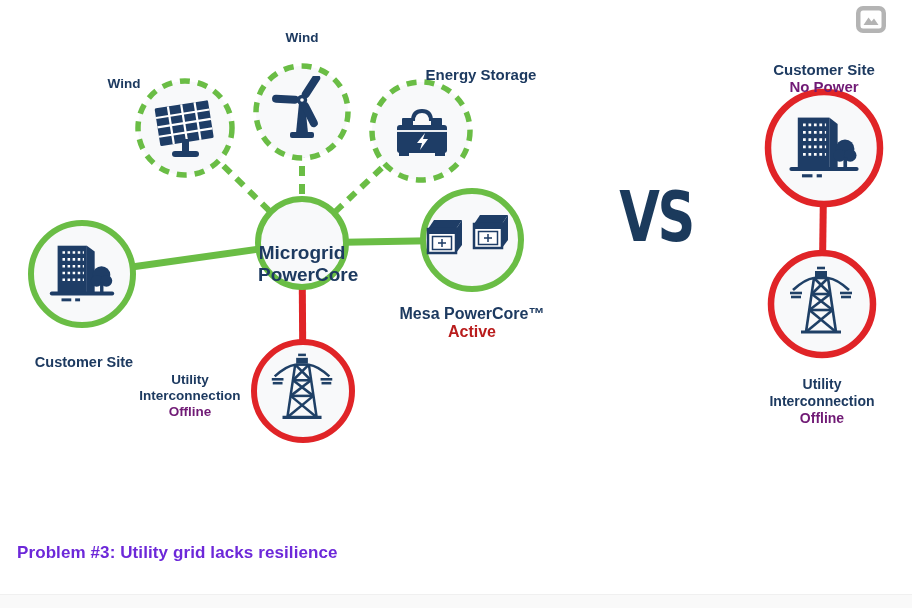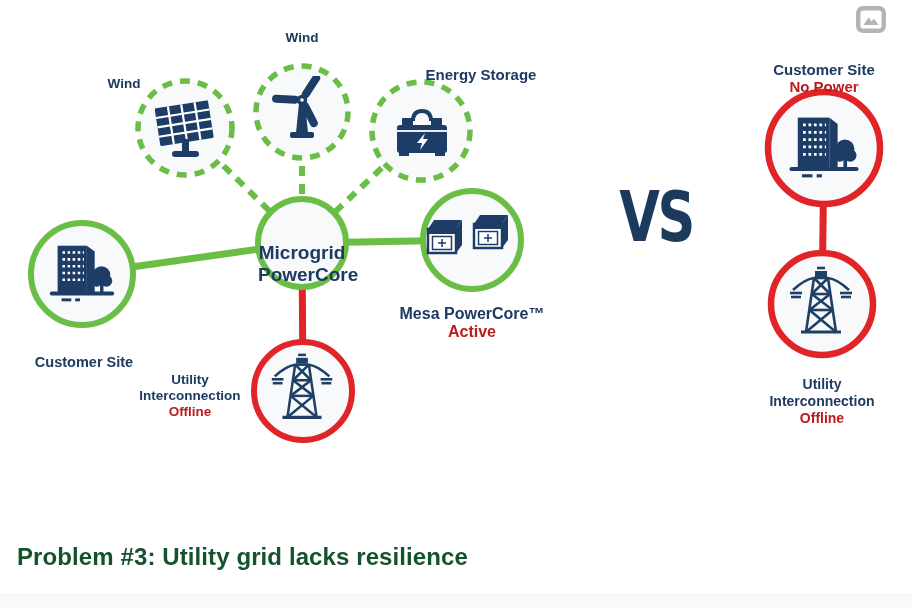--- a/index.html
+++ b/index.html
@@ -1,26 +1,26 @@
 <!DOCTYPE html>
 <html><head>
 <meta charset="utf-8">
 <style>
   html,body{margin:0;padding:0;background:#fff;}
   .stage{position:relative;width:912px;height:608px;background:#ffffff;overflow:hidden;
          font-family:"Liberation Sans",sans-serif;}
   .lbl{position:absolute;font-weight:bold;color:#1d3a60;text-align:center;line-height:1.12;margin-top:16px;}
-  .lbl .status-red{color:#b91c1c;text-align:center;}
+  .lbl .status-red{color:#701a75;text-align:center;}
   .lbl .status-green{color:#b91c1c;text-align:center;}
   .icon-box{position:absolute;}
   .vs{position:absolute;left:604px;top:180px;width:104px;text-align:center;
       color:#1b3a5c;font-weight:bold;font-size:64px;letter-spacing:-3px;
       font-family:"DejaVu Sans",sans-serif;transform:scaleX(.82) scaleY(1.08);}
-  .heading{position:absolute;left:17px;top:543px;margin:0;font-size:24px;font-weight:bold;
-           color:#14532d;letter-spacing:.1px;}
+  .heading{position:absolute;left:17px;top:543px;margin:0;font-size:17px;font-weight:bold;
+           color:#6d28d9;letter-spacing:.1px;}
   .bottom-band{position:absolute;left:0;bottom:0;width:912px;height:13px;background:#f9f9f9;
                border-top:1px solid #f0f0f0;}
   .image-badge{position:absolute;left:856px;top:6px;width:30px;height:27px;cursor:pointer;}
   svg{display:block;}
 </style>
 </head>
 <body>
 
 <div class="stage">
 

